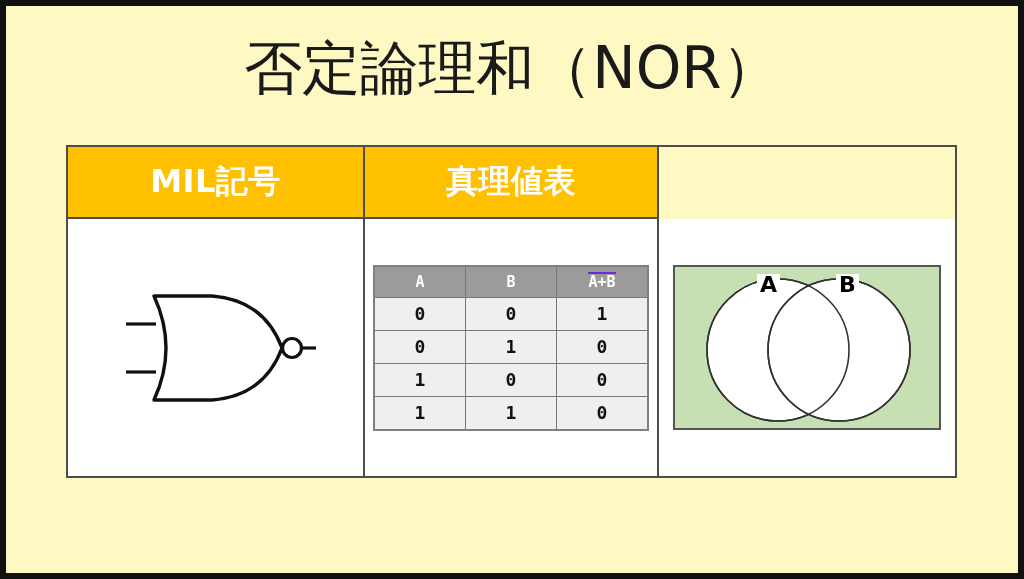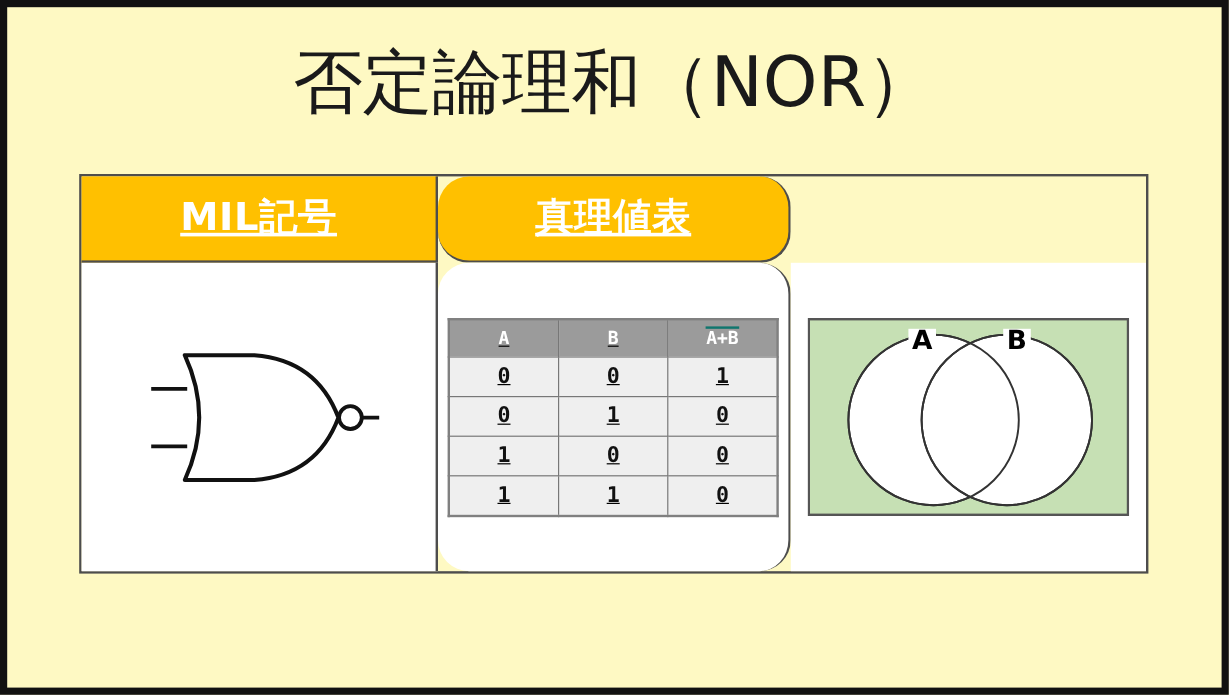--- a/index.html
+++ b/index.html
@@ -58,24 +58,23 @@
   }
   #header-row { height: 72px; flex: 0 0 72px; }
   #body-row   { flex: 1 1 auto; }
 
   .cell {
     box-sizing: border-box;
     position: relative;
     display: flex;
     align-items: center;
     justify-content: center;
-    text-decoration: underline;
   }
   .col-1 { flex: 0 0 297px; }
-  .col-2 { flex: 0 0 294px; border-radius: 26px; }
+  .col-2 { flex: 0 0 294px; }
   .col-3 { flex: 1 1 auto; }
 
   .head-cell {
     background: #FFC000;
     border-right: 2px solid #4d4d4d;
     border-bottom: 2px solid #4d4d4d;
     color: #ffffff;
     font-size: 32px;
     font-weight: bold;
     letter-spacing: 0.5px;
@@ -115,21 +114,21 @@
     height: 28px;
   }
   #truth-table td {
     background: #efefef;
     color: #111111;
     font-size: 18px;
     font-weight: bold;
   }
   .overline {
     display: inline-block;
-    border-top: 2px solid #0f766e;
+    border-top: 2px solid #6d28d9;
     padding-top: 0px;
     line-height: 16px;
   }
 
   
   #venn-wrap {
     width: 268px;
     height: 165px;
     position: relative;
   }

